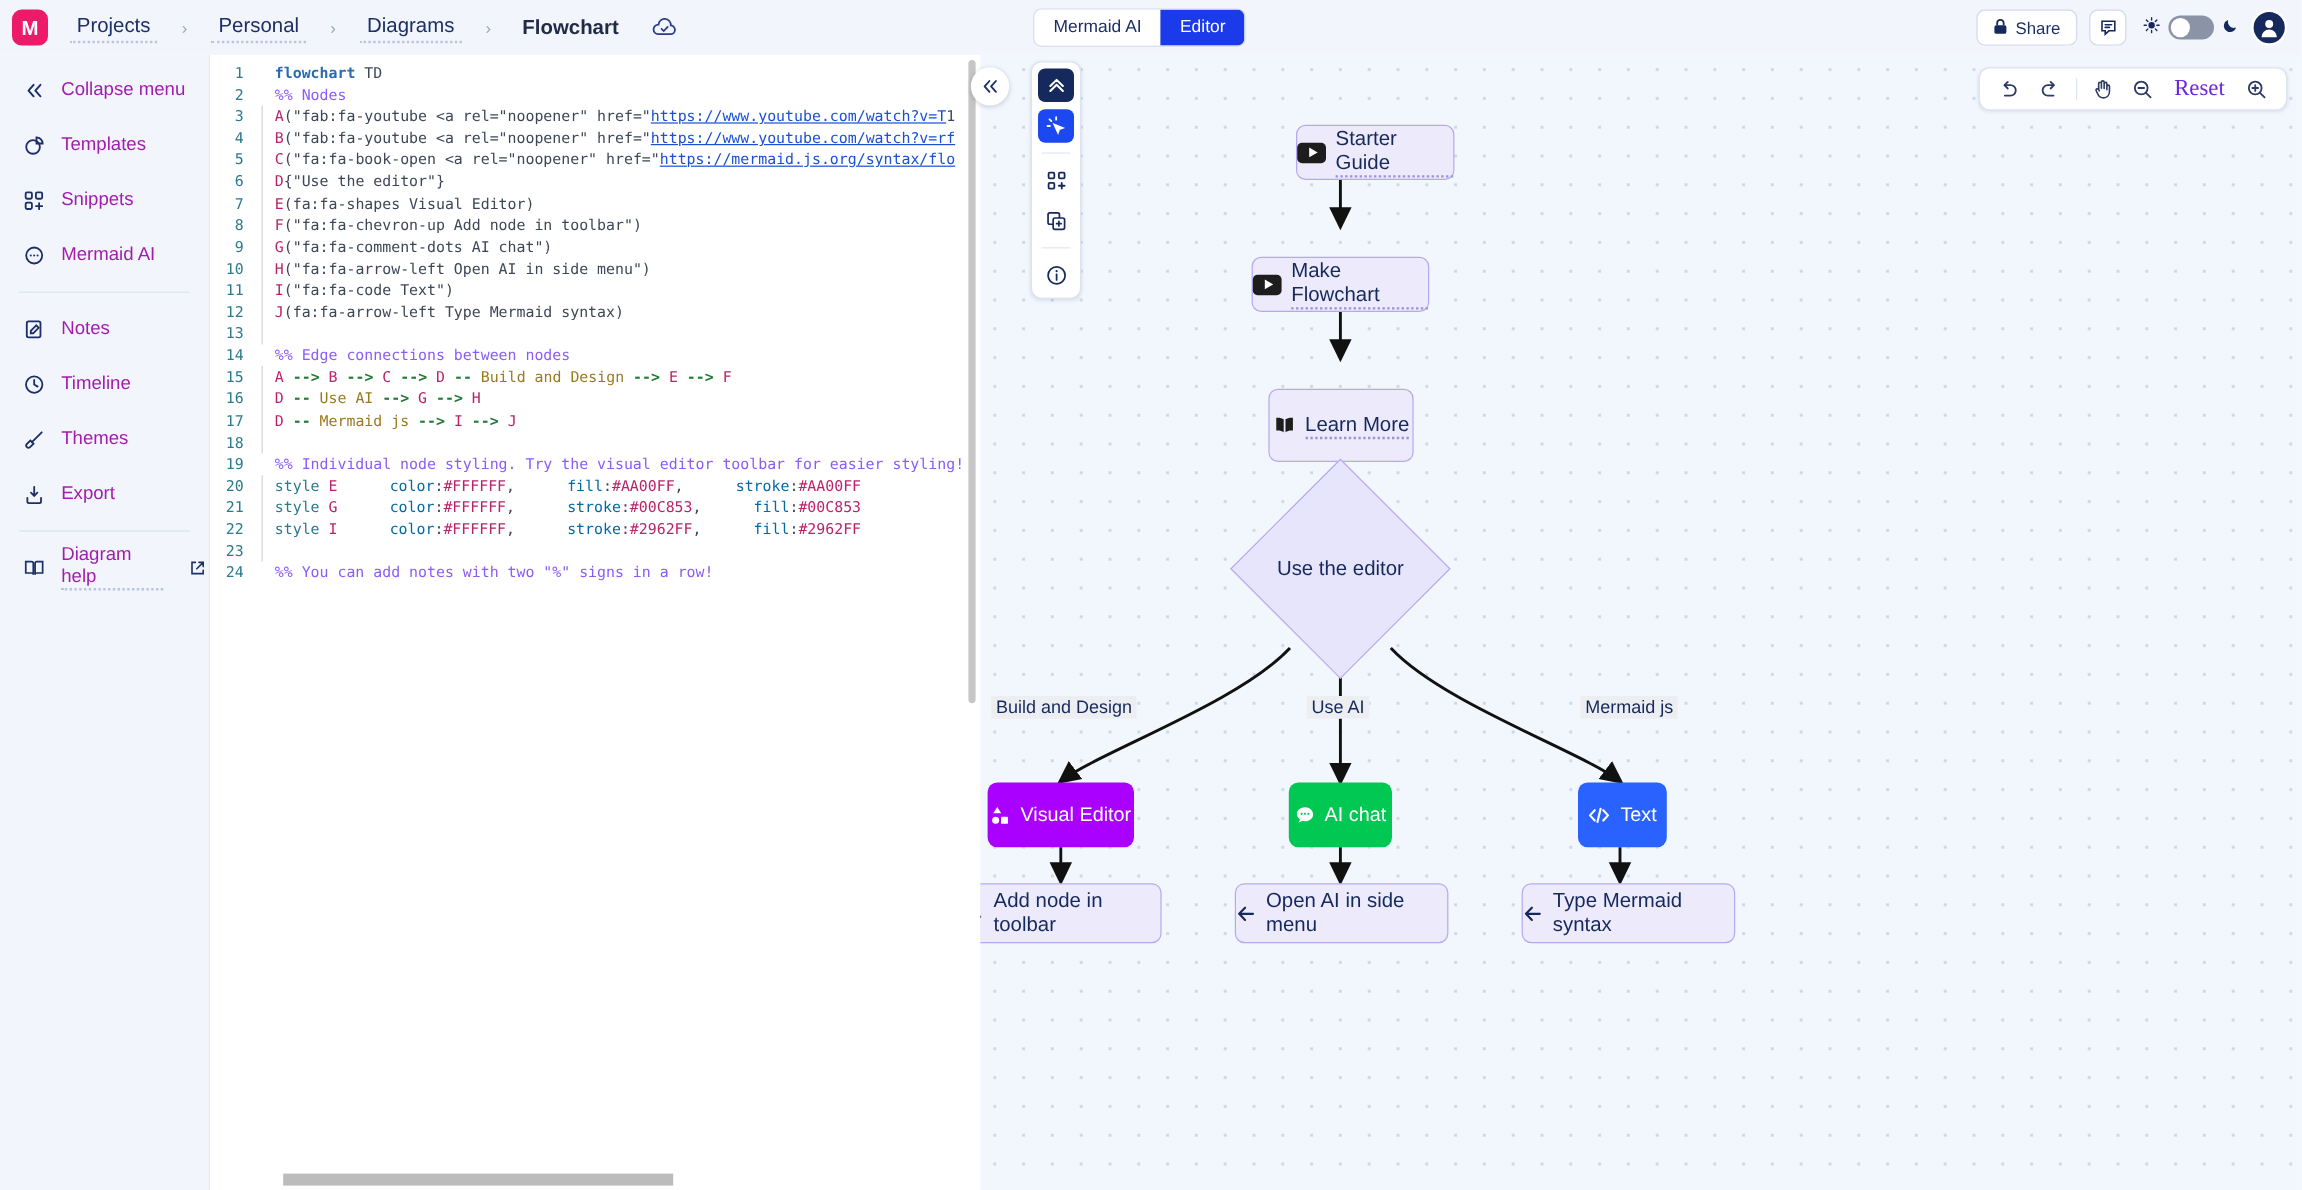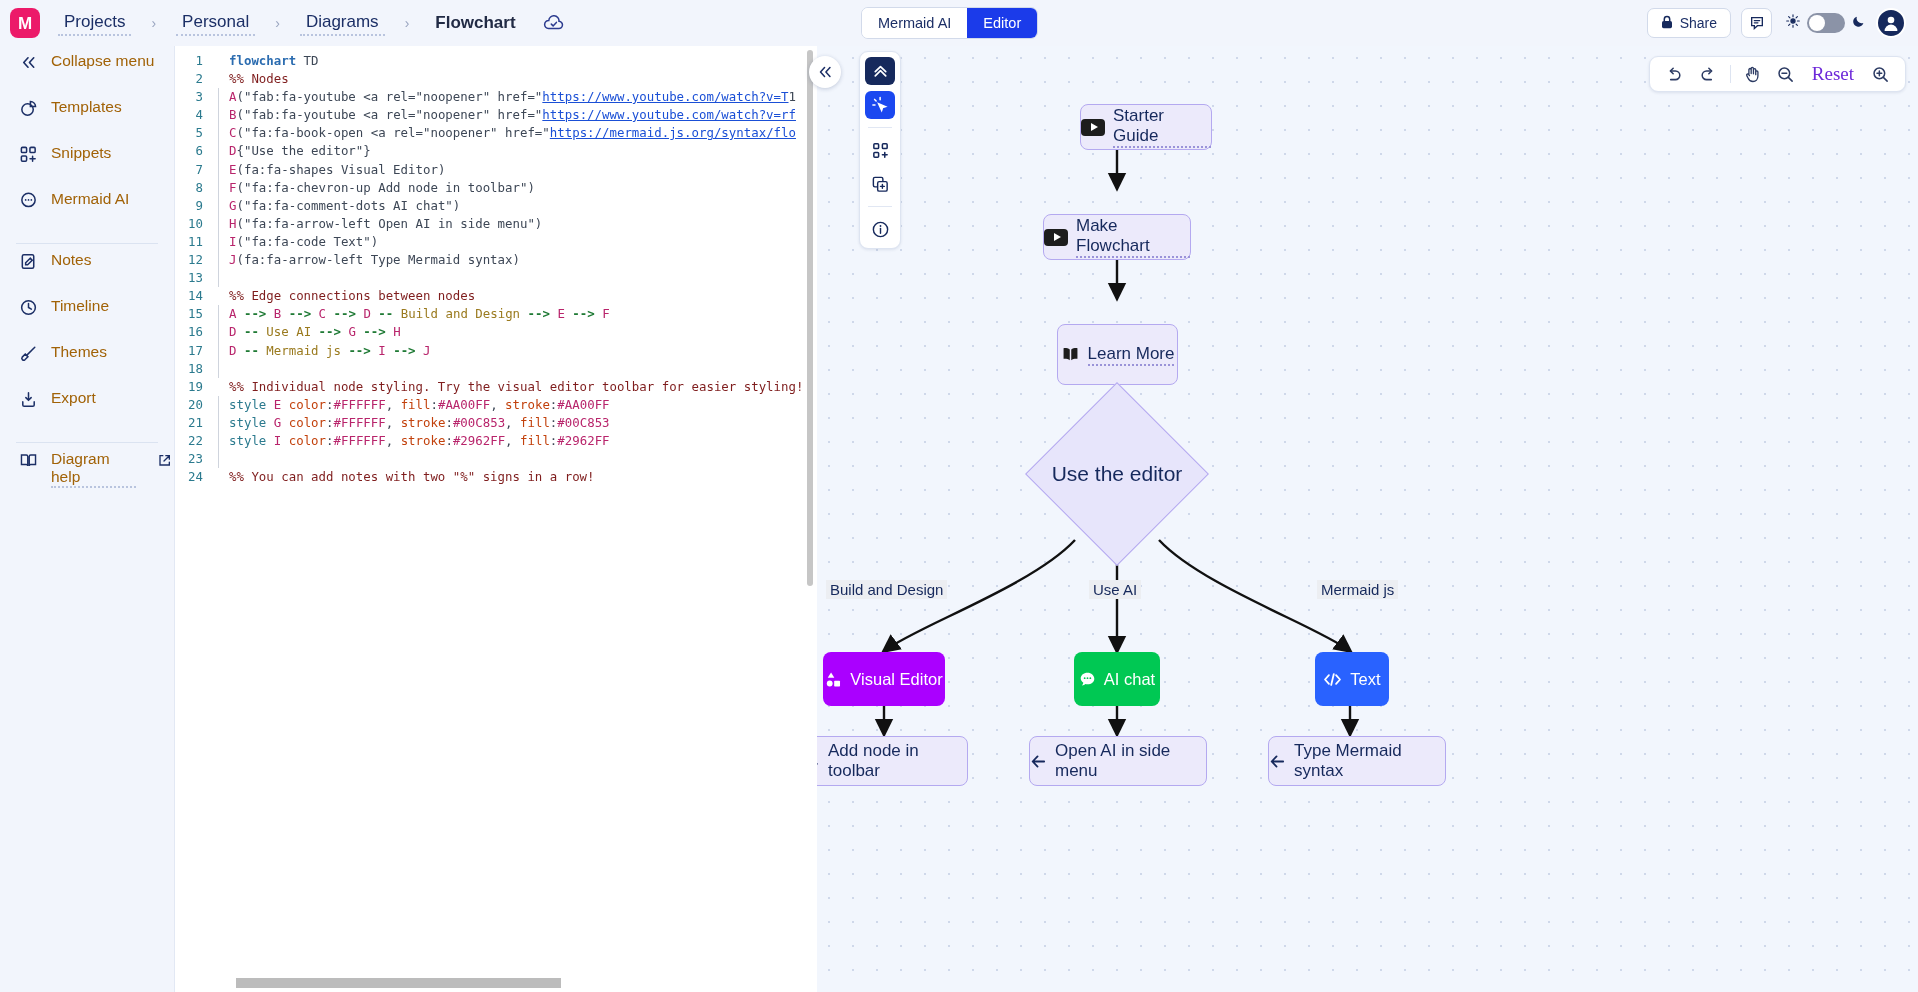--- a/index.html
+++ b/index.html
@@ -72,22 +72,22 @@
     border: 2px solid #fff; cursor: pointer;
   }
 
   
   .sidebar {
     position: absolute; left: 0; top: 46px; width: 175px; height: 946px;
     background: #f2f5fc; border-right: 1px solid #e2e8f4;
     padding-top: 6px;
   }
   .side-item {
-    display: flex; align-items: flex-start; gap: 13px;
-    height: 46px; padding-left: 18px; cursor: pointer; color: #a16207;
+    display: flex; align-items: center; gap: 13px;
+    height: 46px; padding-left: 18px; cursor: pointer; color: #a21caf;
     font-size: 15.5px;
   }
   .side-icon { width: 20px; height: 20px; display: flex; align-items: center; justify-content: center; flex: none; }
   .side-sep { height: 1px; background: #dbe3f1; margin: 7px 16px; }
   .side-item.help .lbl { border-bottom: 2px dotted #b9c4de; }
 
   
   .editor {
     position: absolute; left: 176px; top: 46px; width: 640px; height: 946px;
     background: #ffffff; overflow: hidden;
@@ -103,29 +103,29 @@
     padding-right: 9px; user-select: none;
   }
   .gutter-bar { width: 17px; flex: none; position: relative; }
   .gutter-bar.on::before {
     content: ""; position: absolute; left: 6px; top: 0; bottom: 0;
     width: 1px; background: #cfd4dd;
   }
   .src { white-space: pre; }
   .t-key { color: #2b6cb0; font-weight: 700; }
   .t-type { color: #3d4756; }
-  .t-comment { color: #7f1d1d; }
+  .t-comment { color: #8b5cf6; }
   .t-id { color: #b8246b; }
   .t-punc { color: #3d4756; }
   .t-str { color: #3d4756; }
   .t-link { color: #1a4fd6; text-decoration: underline; }
   .t-arrow { color: #1f7a35; font-weight: 700; }
   .t-label { color: #9a7a1e; }
   .t-style { color: #2b7a8e; }
-  .t-prop { color: #c2410c; }
+  .t-prop { color: #0369a1; margin-left: 36px; }
   .t-val { color: #b8246b; }
   .editor-scroll-v {
     position: absolute; right: 3px; top: 4px; width: 6px; height: 536px;
     background: #c6c6c6; border-radius: 3px;
   }
   .editor-scroll-h {
     position: absolute; left: 60px; bottom: 4px; height: 10px; width: 325px;
     background: #bcbcbc;
   }
   .collapse-handle {
@@ -180,21 +180,21 @@
   .node.lav .linktxt { border-bottom: 2px dotted #9a93d8; }
   .node.solid { color: #fff; border: none; font-size: 16.5px; }
   .node.purple { background: #aa00ff; }
   .node.green  { background: #00c853; }
   .node.blue   { background: #2962ff; }
   .diamond {
     position: absolute; background: #e7e5fb; border: 1.4px solid #b4a9f0;
     transform: rotate(45deg); cursor: pointer;
   }
   .diamond-label {
-    position: absolute; font-size: 21px; color: #16295c;
+    position: absolute; font-size: 17px; color: #16295c;
     display: flex; align-items: center; justify-content: center; pointer-events: none;
   }
   .edge-label {
     position: absolute; font-size: 15px; color: #16295c;
     background: #eceef2; padding: 1px 4px; white-space: nowrap;
   }
   .yt {
     width: 24px; height: 17px; background: #1d1d1d; border-radius: 4px;
     display: flex; align-items: center; justify-content: center; flex: none;
   }

